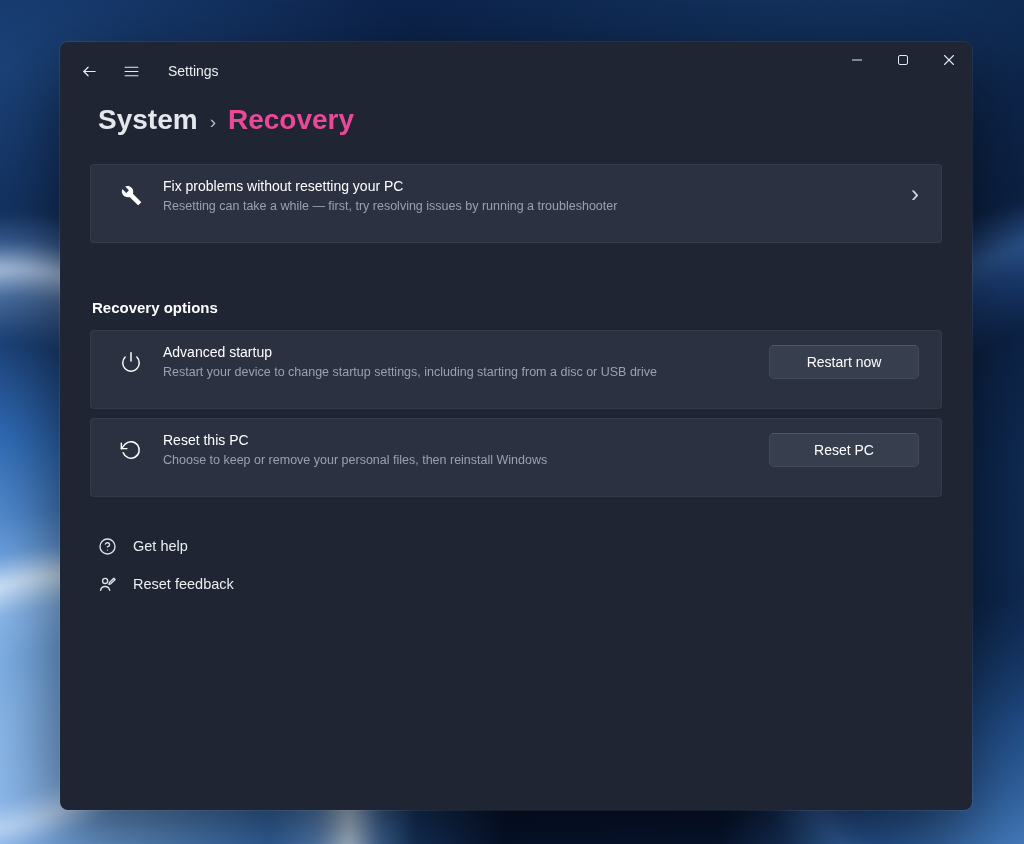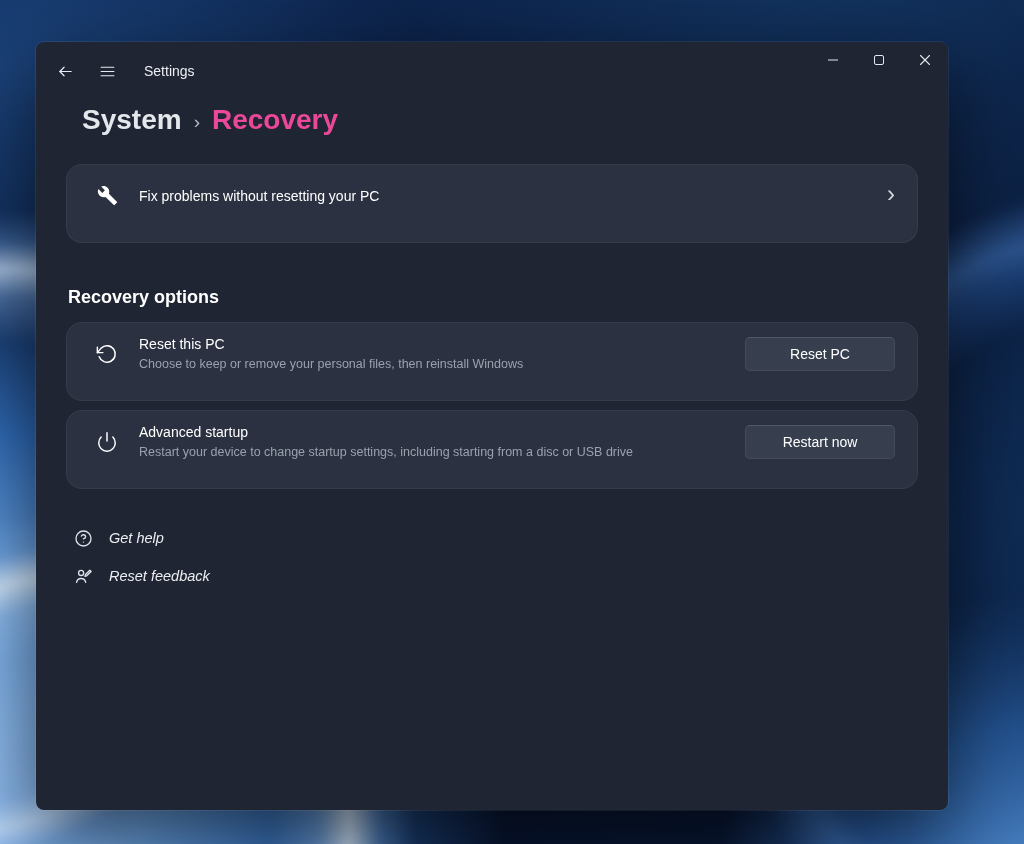--- a/index.html
+++ b/index.html
@@ -48,21 +48,21 @@
   }
   .ribbon.r3 {
     right: -420px; top: 120px; width: 760px; height: 940px;
     background: radial-gradient(closest-side, transparent 58%, rgba(45,95,170,.45) 70%, rgba(70,125,200,.55) 76%, transparent 86%);
     transform: rotate(14deg);
   }
 
   
   .window {
     position: absolute;
-    left: 36px; top: 42px;
+    left: 60px; top: 42px;
     width: 912px; height: 768px;
     background: #1f2533;
     border-radius: 8px;
     box-shadow: 0 0 0 1px rgba(255,255,255,0.07), 0 30px 80px rgba(0,0,0,0.6);
     overflow: hidden;
     color: #fff;
   }
 
   
   .titlebar {
@@ -100,21 +100,21 @@
     border: none;
     color: #e3e7ee;
     display: flex; align-items: center; justify-content: center;
     padding: 0; cursor: pointer;
   }
 
   
   .content { padding: 0 30px; }
 
   .breadcrumb {
-    margin: 4px 0 0 16px;
+    margin: 4px 0 0 8px;
     display: flex;
     align-items: center;
     font-size: 28px;
     font-weight: 600;
     text-align: center;
   }
   .crumb.parent { color: #e4e7ec; cursor: pointer; }
   .crumb-sep { font-size: 19px; color: #b6bcc6; margin: 4px 12px 0 12px; font-weight: 400; }
   .crumb.current { color: #ec4899; }
 
@@ -123,21 +123,21 @@
     font-size: 14.5px;
     color: #c7ccd6;
   }
 
   .card {
     display: flex;
     align-items: center;
     min-height: 76px;
     background: #2b3140;
     border: 1px solid rgba(255,255,255,0.05);
-    border-radius: 16px;
+    border-radius: 4px;
     padding: 13px 22px 29px 14px;
     justify-content: space-between;
   }
   .card.first { margin-top: 28px; min-height: 79px; cursor: pointer; }
   .card-icon {
     width: 24px; height: 24px;
     margin: 0 20px 0 14px;
     color: #ffffff;
     display: flex; align-items: center; justify-content: center;
     flex: none;
@@ -161,28 +161,28 @@
     border-radius: 5px;
     color: #ffffff;
     font-size: 14px;
     font-family: "Liberation Sans", sans-serif;
     display: flex; align-items: center; justify-content: center;
     cursor: pointer;
     flex: none;
   }
 
   .section-heading {
-    margin: 44px 0 14px 2px;
-    font-size: 18px;
+    margin: 56px 0 14px 2px;
+    font-size: 15px;
     font-weight: 700;
     color: #ffffff;
   }
   .recovery-cards .card:not(:last-child) { margin-bottom: 9px; }
 
-  .footer-links { margin: 36px 0 0 8px; font-style: italic; }
+  .footer-links { margin: 36px 0 0 8px; }
   .link-row {
     display: flex;
     align-items: center;
     gap: 16px;
     height: 26px;
     margin-bottom: 12px;
     cursor: pointer;
     width: max-content;
   }
   .link-icon { width: 19px; height: 19px; color: #dde1e8; display: flex; align-items: center; }
@@ -250,56 +250,57 @@
 
 
       <div class="card first">
         <span class="card-icon">
           <svg width="21" height="21" viewBox="0 0 24 24" fill="currentColor">
             <path d="M22.7 19l-9.1-9.1c.9-2.3.4-5-1.5-6.9-2-2-5-2.4-7.4-1.3L9 6 6 9 1.6 4.7C.4 7.1.9 10.1 2.9 12.1c1.9 1.9 4.6 2.4 6.9 1.5l9.1 9.1c.4.4 1 .4 1.4 0l2.3-2.3c.5-.4.5-1.1.1-1.4z"></path>
           </svg>
         </span>
         <div class="card-text">
           <div class="card-title">Fix problems without resetting your PC</div>
+          <div class="card-sub">Resetting can take a while — first, try resolving issues by running a troubleshooter</div>
         </div>
         <span class="chevron">›</span>
       </div>
 
       <h2 class="section-heading">Recovery options</h2>
 
       <div class="recovery-cards">
+
+        <div class="card">
+          <span class="card-icon">
+            <svg width="22" height="22" viewBox="0 0 24 24" fill="none" stroke="currentColor" stroke-width="1.6" stroke-linecap="round" stroke-linejoin="round">
+              <path d="M18.36 6.64a9 9 0 1 1-12.73 0"></path>
+              <line x1="12" y1="2" x2="12" y2="11"></line>
+            </svg>
+          </span>
+          <div class="card-text">
+            <div class="card-title">Advanced startup</div>
+            <div class="card-sub">Restart your device to change startup settings, including starting from a disc or USB drive</div>
+          </div>
+          <button class="card-btn">Restart now</button>
+        </div>
 
         <div class="card">
           <span class="card-icon">
             <svg width="22" height="22" viewBox="0 0 24 24" fill="none" stroke="currentColor" stroke-width="1.6" stroke-linecap="round" stroke-linejoin="round">
               <polyline points="1.5 4.5 1.5 10.5 7.5 10.5"></polyline>
               <path d="M3.5 15a9 9 0 1 0 2.1-9.4L1.5 10.5"></path>
             </svg>
           </span>
           <div class="card-text">
             <div class="card-title">Reset this PC</div>
             <div class="card-sub">Choose to keep or remove your personal files, then reinstall Windows</div>
           </div>
           <button class="card-btn">Reset PC</button>
         </div>
 
-        <div class="card">
-          <span class="card-icon">
-            <svg width="22" height="22" viewBox="0 0 24 24" fill="none" stroke="currentColor" stroke-width="1.6" stroke-linecap="round" stroke-linejoin="round">
-              <path d="M18.36 6.64a9 9 0 1 1-12.73 0"></path>
-              <line x1="12" y1="2" x2="12" y2="11"></line>
-            </svg>
-          </span>
-          <div class="card-text">
-            <div class="card-title">Advanced startup</div>
-            <div class="card-sub">Restart your device to change startup settings, including starting from a disc or USB drive</div>
-          </div>
-          <button class="card-btn">Restart now</button>
-        </div>
-
       </div>
 
       <div class="footer-links">
         <div class="link-row">
           <span class="link-icon">
             <svg width="19" height="19" viewBox="0 0 24 24" fill="none" stroke="currentColor" stroke-width="1.7" stroke-linecap="round" stroke-linejoin="round">
               <circle cx="12" cy="12" r="9.5"></circle>
               <path d="M9.3 9a2.8 2.8 0 0 1 5.4.9c0 1.9-2.8 2.6-2.8 2.6"></path>
               <line x1="12" y1="16.5" x2="12.01" y2="16.5"></line>
             </svg>

